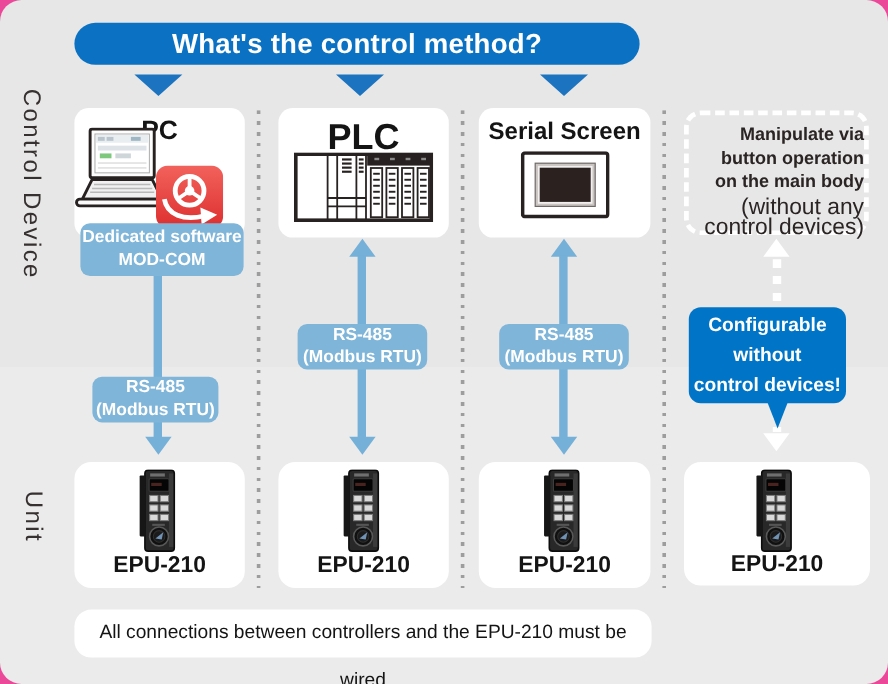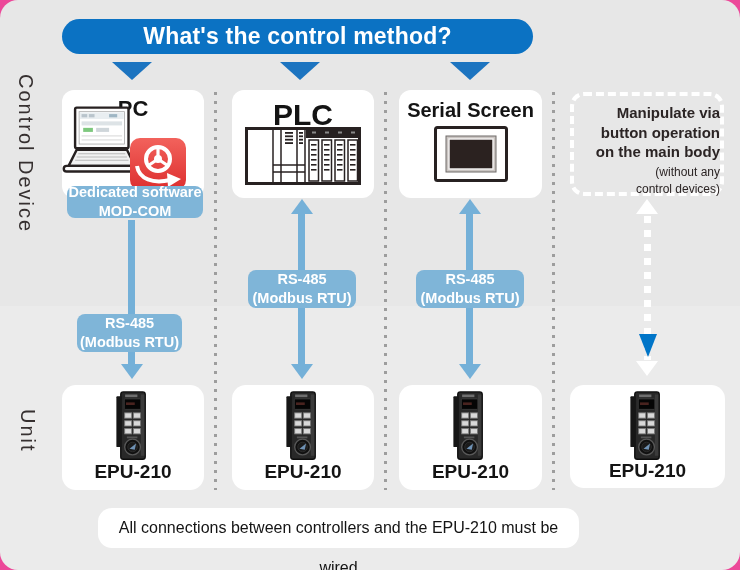--- a/index.html
+++ b/index.html
@@ -20,26 +20,26 @@
   .shaft{width:7px;background:#74b0d8;}
   .shaft-dashed{width:7px;background:repeating-linear-gradient(to bottom,#ffffff 0 7px,transparent 7px 14px);}
   .ah-down{width:0;height:0;border-left:11px solid transparent;border-right:11px solid transparent;border-top:15px solid #74b0d8;}
   .ah-up{width:0;height:0;border-left:11px solid transparent;border-right:11px solid transparent;border-bottom:15px solid #74b0d8;}
   .ah-down.white{border-top-color:#ffffff;}
   .ah-up.white{border-bottom-color:#ffffff;}
   .serialbox{background:#fff;border-radius:10px;font-weight:bold;font-size:15px;color:#1a1a1a;
              text-align:center;white-space:pre-line;line-height:21px;display:flex;align-items:center;justify-content:center;}
   .manualbox{border:4px dashed #ffffff;border-radius:14px;box-sizing:border-box;text-align:right;color:#2b2424;padding-top:7px;}
   .manual-bold{font-weight:bold;font-size:15px;line-height:19.5px;white-space:pre-line;}
-  .manual-reg{font-size:12px;line-height:17px;white-space:pre-line;margin-top:2px;}
+  .manual-reg{font-size:19px;line-height:17px;white-space:pre-line;margin-top:2px;}
   .bubble{background:#0075c8;border-radius:10px;color:#fff;font-weight:bold;font-size:16px;line-height:25px;
           text-align:center;white-space:pre-line;display:flex;align-items:center;justify-content:center;}
   .bubble-tail{width:0;height:0;border-left:9px solid transparent;border-right:9px solid transparent;border-top:23px solid #0075c8;}
   .epulabel{text-align:center;font-weight:bold;font-size:19px;color:#141414;}
-  .footer{background:#fff;border-radius:14px;text-align:center;font-size:16px;color:#141414;line-height:40px;margin-left:36px;}
+  .footer{background:#fff;border-radius:14px;text-align:center;font-size:16px;color:#141414;line-height:40px;}
 </style>
 </head>
 <body>
 
 <div class="stage">
   <div class="abs panel"></div>
 
   <div class="abs banner">What's the control method?</div>
   <div class="abs tri-banner" style="left:112px;top:62px;"></div>
   <div class="abs tri-banner" style="left:280px;top:62px;"></div>
@@ -84,21 +84,21 @@
     <g stroke="#ffffff" stroke-width="3.2" stroke-linecap="round">
       <line x1="28" y1="21" x2="28" y2="11"></line>
       <line x1="28" y1="21" x2="19.2" y2="27"></line>
       <line x1="28" y1="21" x2="36.8" y2="27"></line>
     </g>
     <circle cx="28" cy="21" r="4" fill="#ffffff"></circle>
     <path d="M7,28 C9,41 23,46 40,42" stroke="#ffffff" stroke-width="4" fill="none"></path>
     <polygon points="37,35 51,41 38,49" fill="#ffffff"></polygon>
   </svg>
   <div class="abs shaft" style="left:128px;top:220px;height:145px;"></div>
-  <div class="abs bluelabel" style="left:67px;top:186px;width:136px;height:32px;">Dedicated software
+  <div class="abs bluelabel" style="left:67px;top:186px;width:136px;height:44px;">Dedicated software
 MOD-COM</div>
   <div class="abs bluelabel" style="left:77px;top:314px;width:105px;height:38px;">RS-485
 (Modbus RTU)</div>
   <div class="abs ah-down" style="left:121px;top:364px;"></div>
 
   <div class="abs wbox" style="left:232px;top:90px;width:142px;height:108px;"></div>
   <div class="abs coltitle" style="left:232px;top:98px;width:142px;font-size:30px;">PLC</div>
   <svg class="abs" style="left:245px;top:127px;" width="116" height="58" viewBox="0 0 116 58">
     <rect x="1.5" y="1.5" width="113" height="55" fill="#ffffff" stroke="#272121" stroke-width="3"></rect>
     <line x1="28" y1="2" x2="28" y2="56" stroke="#272121" stroke-width="1.5"></line>
@@ -179,20 +179,23 @@
   <div class="abs manualbox" style="left:570px;top:92px;width:154px;height:104px;">
     <div class="manual-bold">Manipulate via
 button operation
 on the main body</div>
     <div class="manual-reg">(without any
 control devices)</div>
   </div>
   <div class="abs ah-up white" style="left:636px;top:199px;"></div>
   <div class="abs shaft-dashed" style="left:644px;top:216px;height:144px;"></div>
   <div class="abs ah-down white" style="left:636px;top:361px;"></div>
+  <div class="abs bubble" style="left:574px;top:256px;width:131px;height:80px;">Configurable
+without
+control devices!</div>
   <div class="abs bubble-tail" style="left:639px;top:334px;"></div>
 
   <div class="abs wbox" style="left:62px;top:385px;width:142px;height:105px;border-radius:14px;"></div>
   <div class="abs wbox" style="left:232px;top:385px;width:142px;height:105px;border-radius:14px;"></div>
   <div class="abs wbox" style="left:399px;top:385px;width:143px;height:105px;border-radius:14px;"></div>
   <div class="abs wbox" style="left:570px;top:385px;width:155px;height:103px;border-radius:14px;"></div>
 
   <svg class="abs" style="left:112px;top:391px;" width="42" height="70" viewBox="0 0 44 80">
     <rect x="8" y="1" width="28" height="77" rx="3" fill="#282828" stroke="#0c0c0c" stroke-width="1.5"></rect>
     <rect x="3" y="6" width="6" height="58" rx="1" fill="#161616"></rect>

